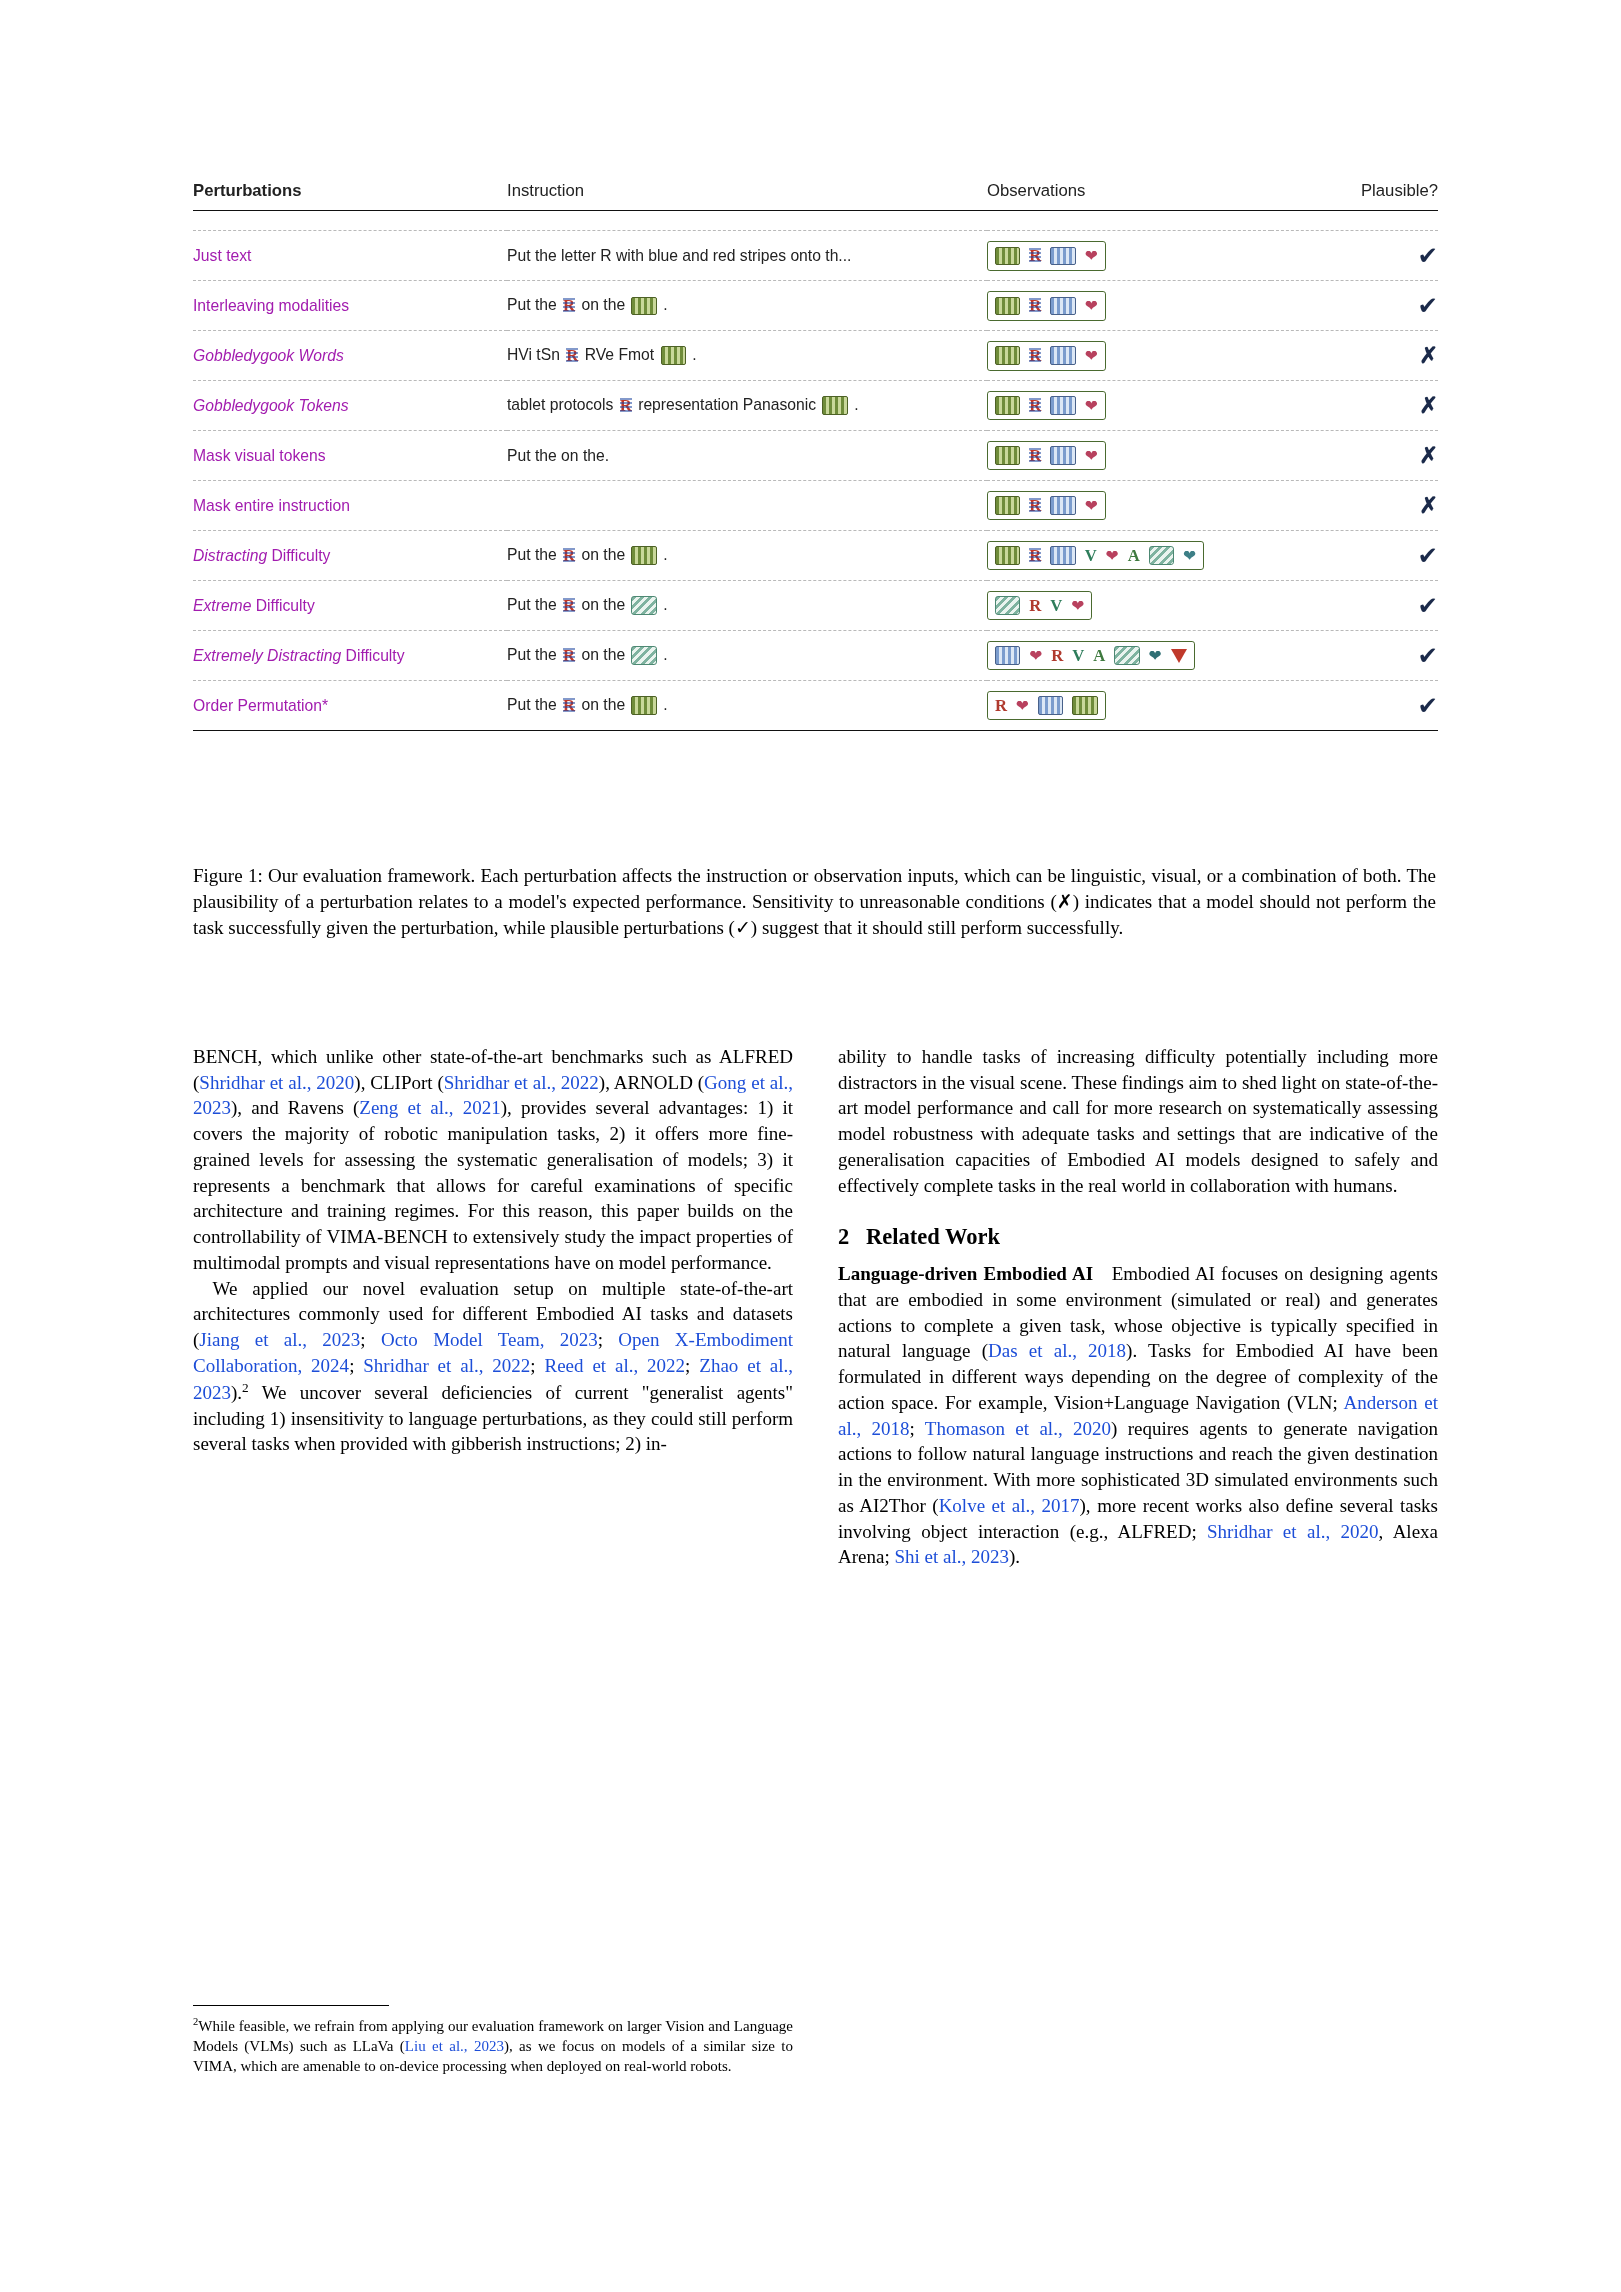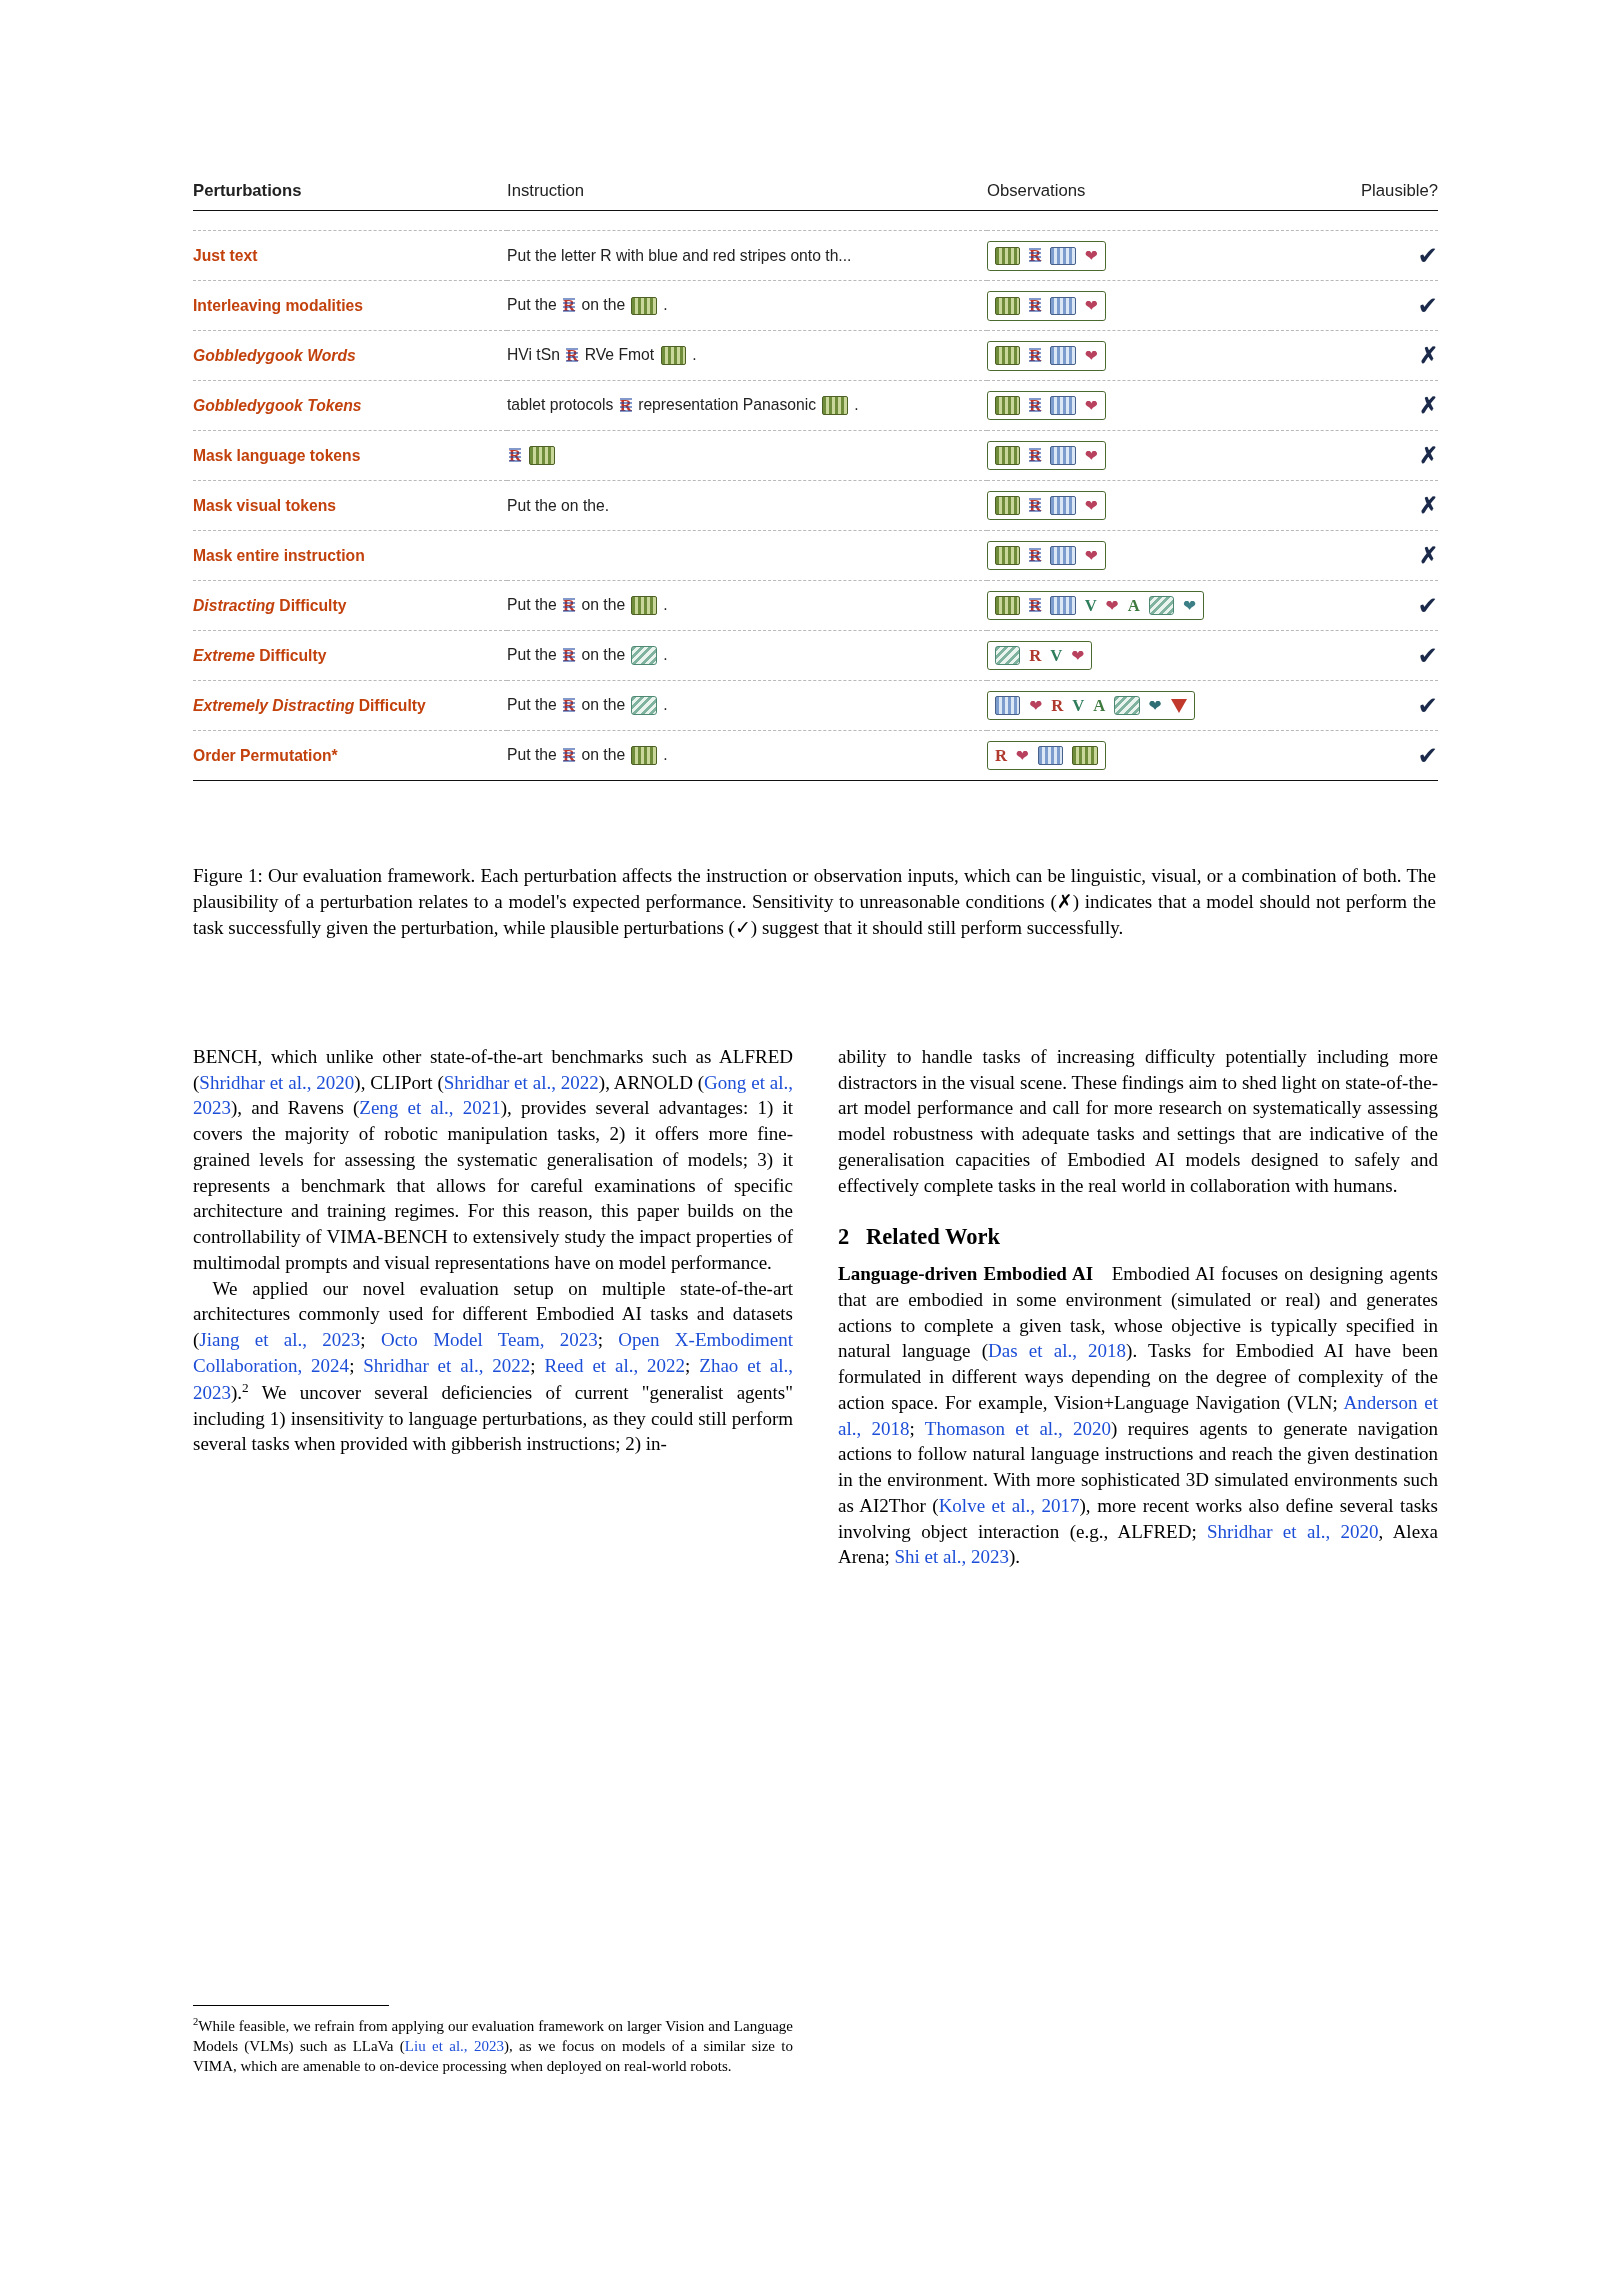--- a/index.html
+++ b/index.html
@@ -51,23 +51,23 @@
     padding: 0; height: 0; font-size: 0; line-height: 0;
   }
   table.fig-table td {
     padding: 9.8px 0 9.8px 0;
     vertical-align: middle;
     border-bottom: 1px dashed #b9b9b9;
     font-size: 15.7px;
   }
   tr.last-row td { border-bottom: 1.6px solid #111; }
   td.pert-cell {
-    font-weight: bold;
+    font-weight: normal;
     font-size: 16px;
-    color: #c2410c;
+    color: #a21caf;
     white-space: nowrap;
   }
   td.pert-cell .ital { font-style: italic; }
   td.instr-cell {
     font-size: 15.7px;
     color: #222;
     white-space: nowrap;
   }
   td.obs-cell { }
   td.plaus-cell {
@@ -312,35 +312,20 @@
             <span class="obs-box">
               <span class="tok tok-pallet"></span>
               <span class="tok tok-letter">R</span>
               <span class="tok tok-pan"></span>
               <span class="tok tok-heart">❤</span>
             </span>
           </td>
           <td class="plaus-cell"><span class="cross">✗</span></td>
         </tr>
 
-        <tr>
-          <td class="pert-cell">Mask language tokens</td>
-          <td class="instr-cell">
-            <span class="tok tok-letter">R</span> <span class="tok tok-pallet"></span>
-          </td>
-          <td class="obs-cell">
-            <span class="obs-box">
-              <span class="tok tok-pallet"></span>
-              <span class="tok tok-letter">R</span>
-              <span class="tok tok-pan"></span>
-              <span class="tok tok-heart">❤</span>
-            </span>
-          </td>
-          <td class="plaus-cell"><span class="cross">✗</span></td>
-        </tr>
 
         <tr>
           <td class="pert-cell">Mask visual tokens</td>
           <td class="instr-cell">Put the on the.</td>
           <td class="obs-cell">
             <span class="obs-box">
               <span class="tok tok-pallet"></span>
               <span class="tok tok-letter">R</span>
               <span class="tok tok-pan"></span>
               <span class="tok tok-heart">❤</span>

